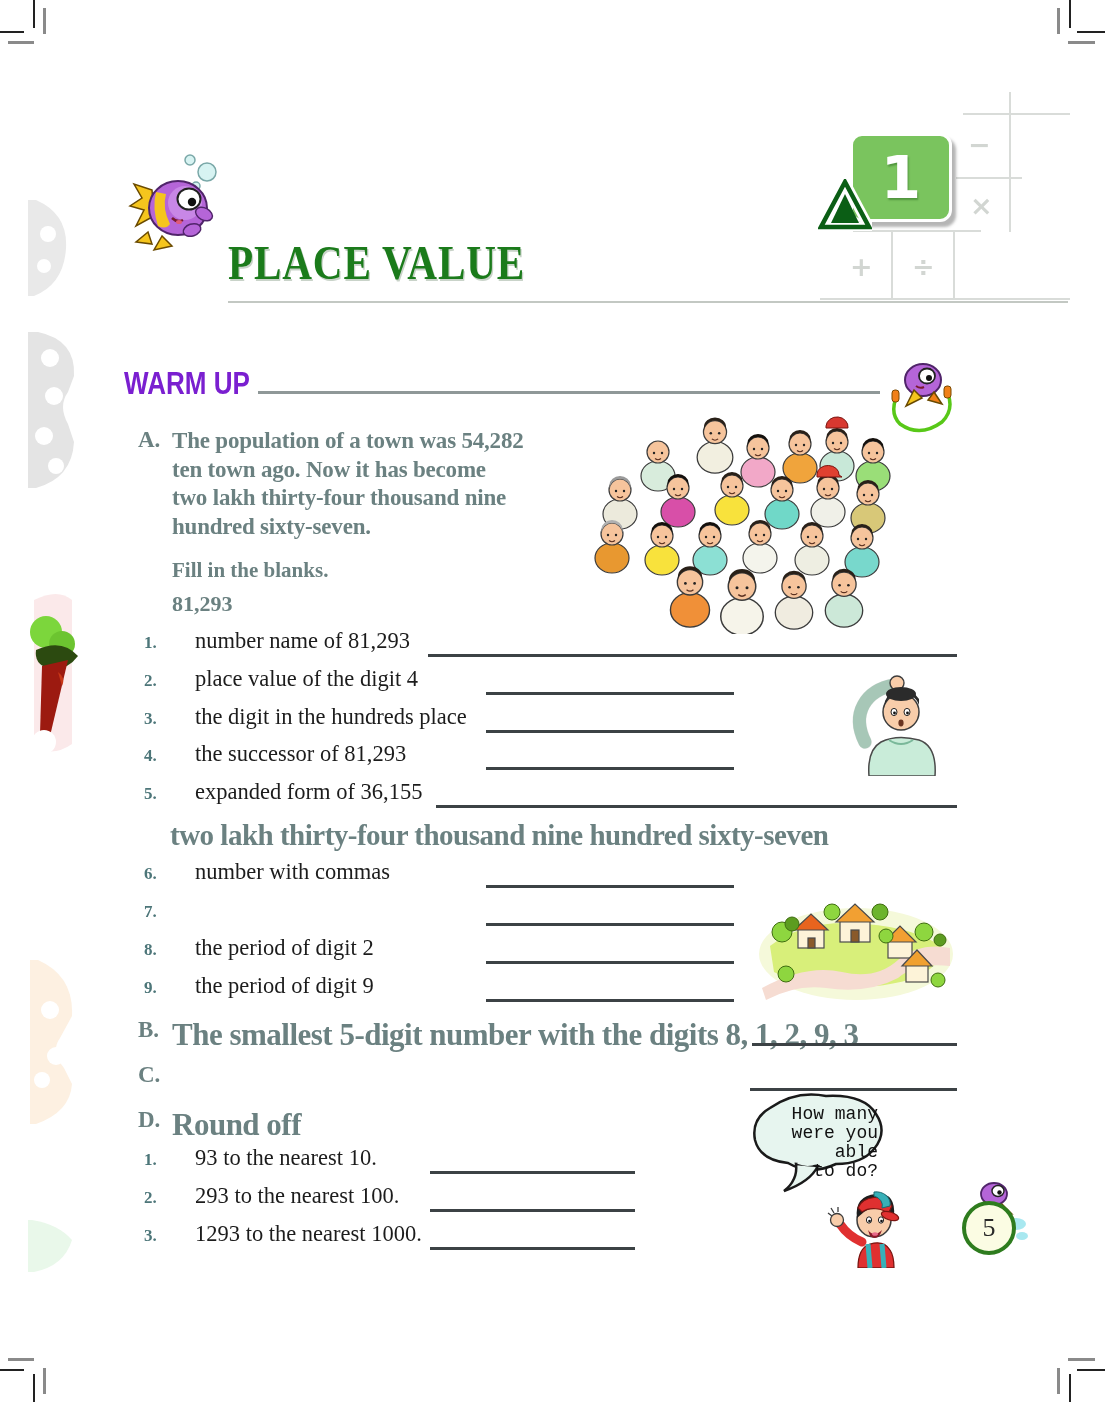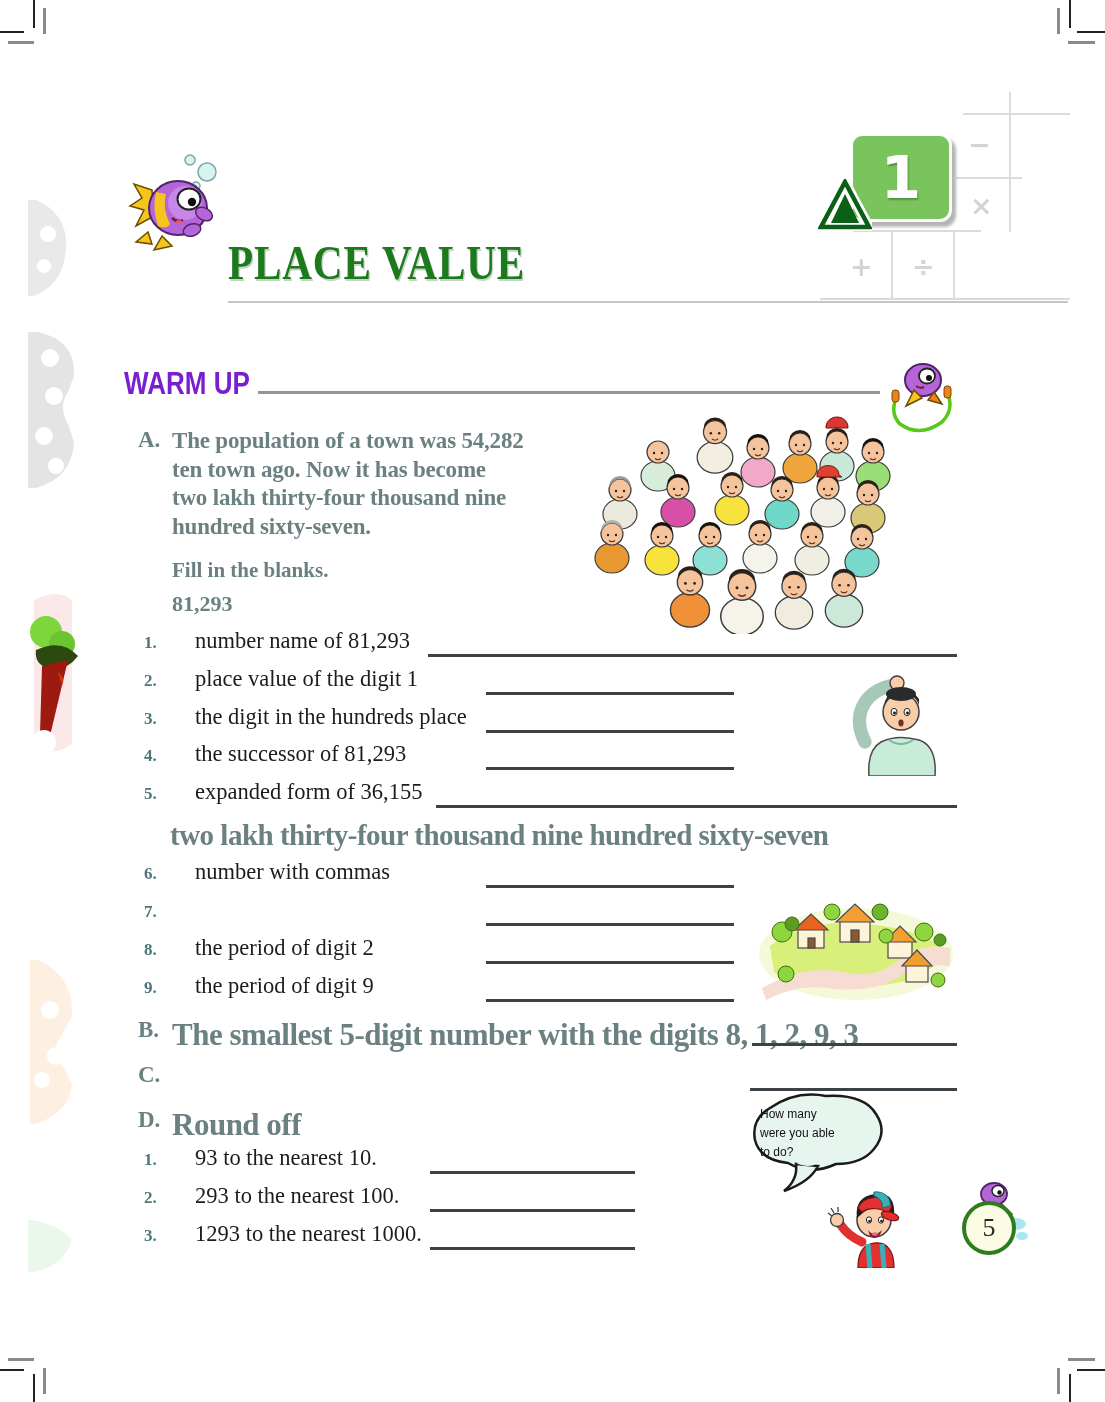--- a/index.html
+++ b/index.html
@@ -46,22 +46,22 @@
 
   .q-row{position:absolute;left:0;width:1105px;height:32px;}
   .q-num{position:absolute;left:144px;top:5px;font-size:17px;font-weight:bold;color:var(--num-teal);}
   .q-text{position:absolute;left:170px;top:0;font-size:22.5px;color:var(--ink);white-space:nowrap;margin-left:25px;}
   .blank{position:absolute;top:2px;height:24px;border-bottom:3px solid var(--blank-color);}
   .bc-label{position:absolute;left:138px;top:0;font-weight:bold;color:var(--slate);font-size:23px;}
   .bc-text{position:absolute;left:172px;top:0;font-weight:bold;color:var(--slate);font-size:31px;
         letter-spacing:-.5px;white-space:nowrap;}
 
   
-  .bubble-text{position:absolute;left:760px;top:1105px;width:118px;text-align:left;
-        font-family:Liberation Sans, sans-serif;font-size:12px;line-height:19px;color:#111;}
+  .bubble-text{position:absolute;left:760px;top:1105px;width:118px;text-align:right;
+        font-family:Liberation Mono, monospace;font-size:18px;line-height:19px;color:#111;}
 
   
   .page-badge{position:absolute;left:962px;top:1201px;width:46px;height:46px;border-radius:50%;
         background:#fbfce3;border:4px solid #2e7c1e;display:flex;align-items:center;justify-content:center;
         z-index:2;}
   .page-badge span{font-size:26px;color:#2a2a2a;}
   .decor{position:absolute;}
 </style>
 </head>
 <body>
@@ -222,21 +222,21 @@
     <use href="#prsn" transform="translate(254,182) scale(1.1)" style="--sh:#cce8d8"></use>
   </svg>
 
   <div class="q-row" style="top:628px">
     <span class="q-num">1.</span>
     <span class="q-text">number name of 81,293</span>
     <span class="blank" style="left:428px;width:529px"></span>
   </div>
   <div class="q-row" style="top:666px">
     <span class="q-num">2.</span>
-    <span class="q-text">place value of the digit 1</span>
+    <span class="q-text">place value of the digit 4</span>
     <span class="blank" style="left:486px;width:248px"></span>
   </div>
   <div class="q-row" style="top:704px">
     <span class="q-num">3.</span>
     <span class="q-text">the digit in the hundreds place</span>
     <span class="blank" style="left:486px;width:248px"></span>
   </div>
   <div class="q-row" style="top:741px">
     <span class="q-num">4.</span>
     <span class="q-text">the successor of 81,293</span>

